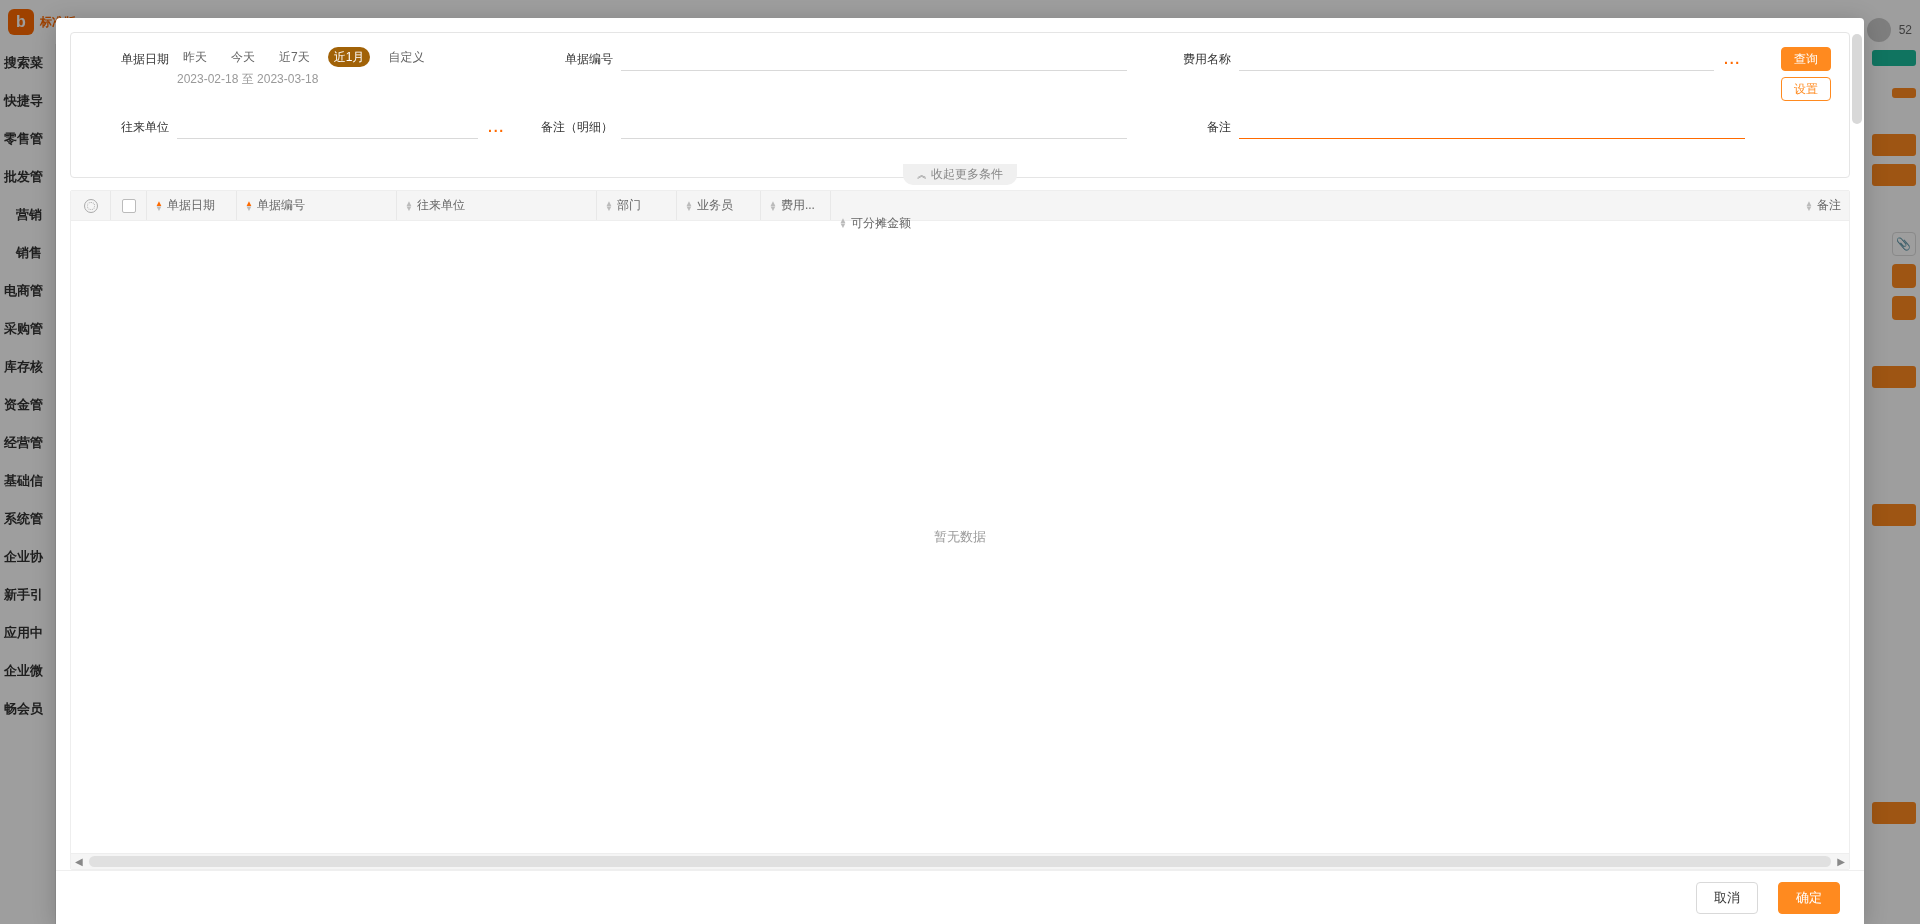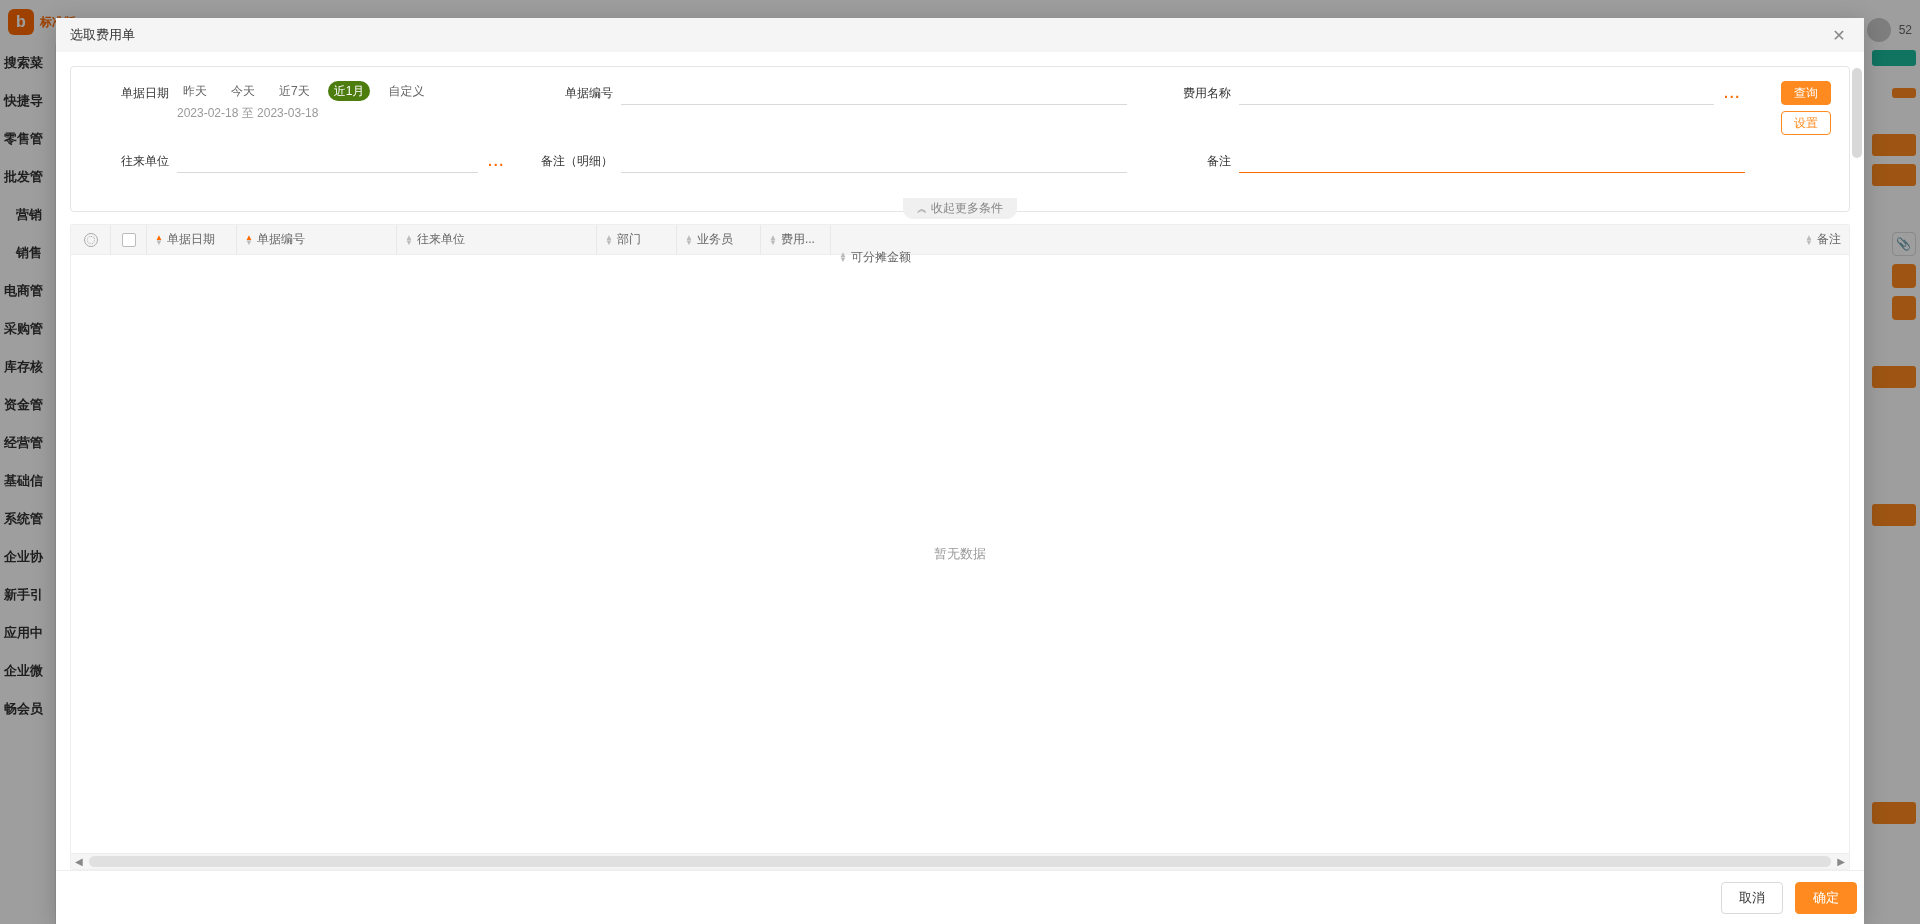--- a/index.html
+++ b/index.html
@@ -41,21 +41,21 @@
     
     .filter-card { border: 1px solid #e5e5e5; border-radius: 4px; padding: 14px 18px 24px 18px; margin-bottom: 12px; position: relative; }
     .filter-row { display: flex; align-items: flex-start; gap: 24px; margin-bottom: 14px;}
     .filter-row:last-child { margin-bottom: 0;}
     .filter-group { display: flex; align-items: flex-start; }
     .filter-group.flex1 { flex: 1; }
     .filter-label { width: 80px; min-width: 80px; text-align: right; color: #333; font-size: 12px; line-height: 24px; margin-right: 8px; }
 
     .date-chips { display: flex; align-items: center; gap: 12px; flex-wrap: wrap; }
     .chip { padding: 2px 6px; border-radius: 10px; color: #666; cursor: pointer; font-size: 12px; line-height: 16px;}
-    .chip.active { background: #4d7c0f; color: #fff; text-align: center; }
+    .chip.active { background: #a16207; color: #fff; text-align: center; }
     .date-range { color: #999; font-size: 12px; margin-top: 4px;}
 
     .ul-input { flex: 1; min-width: 200px; height: 24px; border: none; border-bottom: 1px solid #d9d9d9; outline: none; font-size: 12px; background: transparent; }
     .ul-input.active { border-bottom-color: #ff6a00; }
     .input-wrap { flex:1; display:flex; align-items:flex-end; gap:6px;}
     .more-btn { color: #ff6a00; font-size: 14px; cursor: pointer; padding: 0 4px; font-weight: bold; letter-spacing: 1px;}
 
     .action-col { display: flex; flex-direction: column; gap: 6px; align-items: flex-end; margin-left: 12px;}
     .btn { min-width: 50px; height: 24px; display: inline-flex; align-items: center; justify-content: center; border-radius: 4px; cursor: pointer; font-size: 12px; padding: 0 10px;}
     .btn-primary { background: #ff8a1f; color: #fff; border: 1px solid #ff8a1f; }
@@ -103,21 +103,21 @@
     .hscroll::before, .hscroll::after { position:absolute; top:2px; font-size:10px; color:#888;}
     .hscroll::before { content:"◀"; left:4px;}
     .hscroll::after { content:"▶"; right:4px;}
     .hscroll .thumb { position:absolute; left:18px; right:18px; top:2px; bottom:2px; background:#e0e0e0; border-radius:6px;}
 
     
     .vscroll { position:absolute; right:2px; top:16px; bottom:60px; width:10px; }
     .vscroll .thumb { position:absolute; top:0; height:90px; left:0; right:0; background:#d8d8d8; border-radius:5px;}
 
     
-    .modal-footer { height:54px; border-top:1px solid #efefef; display:flex; align-items:center; justify-content:flex-end; gap:12px; padding: 0 7px;}
+    .modal-footer { height:54px; border-top:1px solid #efefef; display:flex; align-items:center; justify-content:flex-end; gap:20px; padding: 0 24px;}
     .btn-lg { height:32px; min-width:62px; font-size:13px;}
 
   </style>
 </head>
 <body>
 
 <div class="bg-app">
   <div class="bg-topbar">
     <span class="bg-logo">b</span>
     <span class="bg-logo-text">标准版</span>
@@ -164,24 +164,20 @@
     <span style="height:100px"></span>
     <span class="bg-chip-small"></span>
     <span style="height:260px"></span>
     <span class="bg-chip-small"></span>
   </div>
 </div>
 
 <div class="overlay"></div>
 
 <div class="modal">
-  <div class="modal-header">
-    <span>选取费用单</span>
-    <span class="modal-close">✕</span>
-  </div>
 
   <div class="modal-body">
     <div class="vscroll">
         <div class="thumb"></div>
       </div>
 
     <div class="filter-card">
 
       <div class="filter-row">
 

